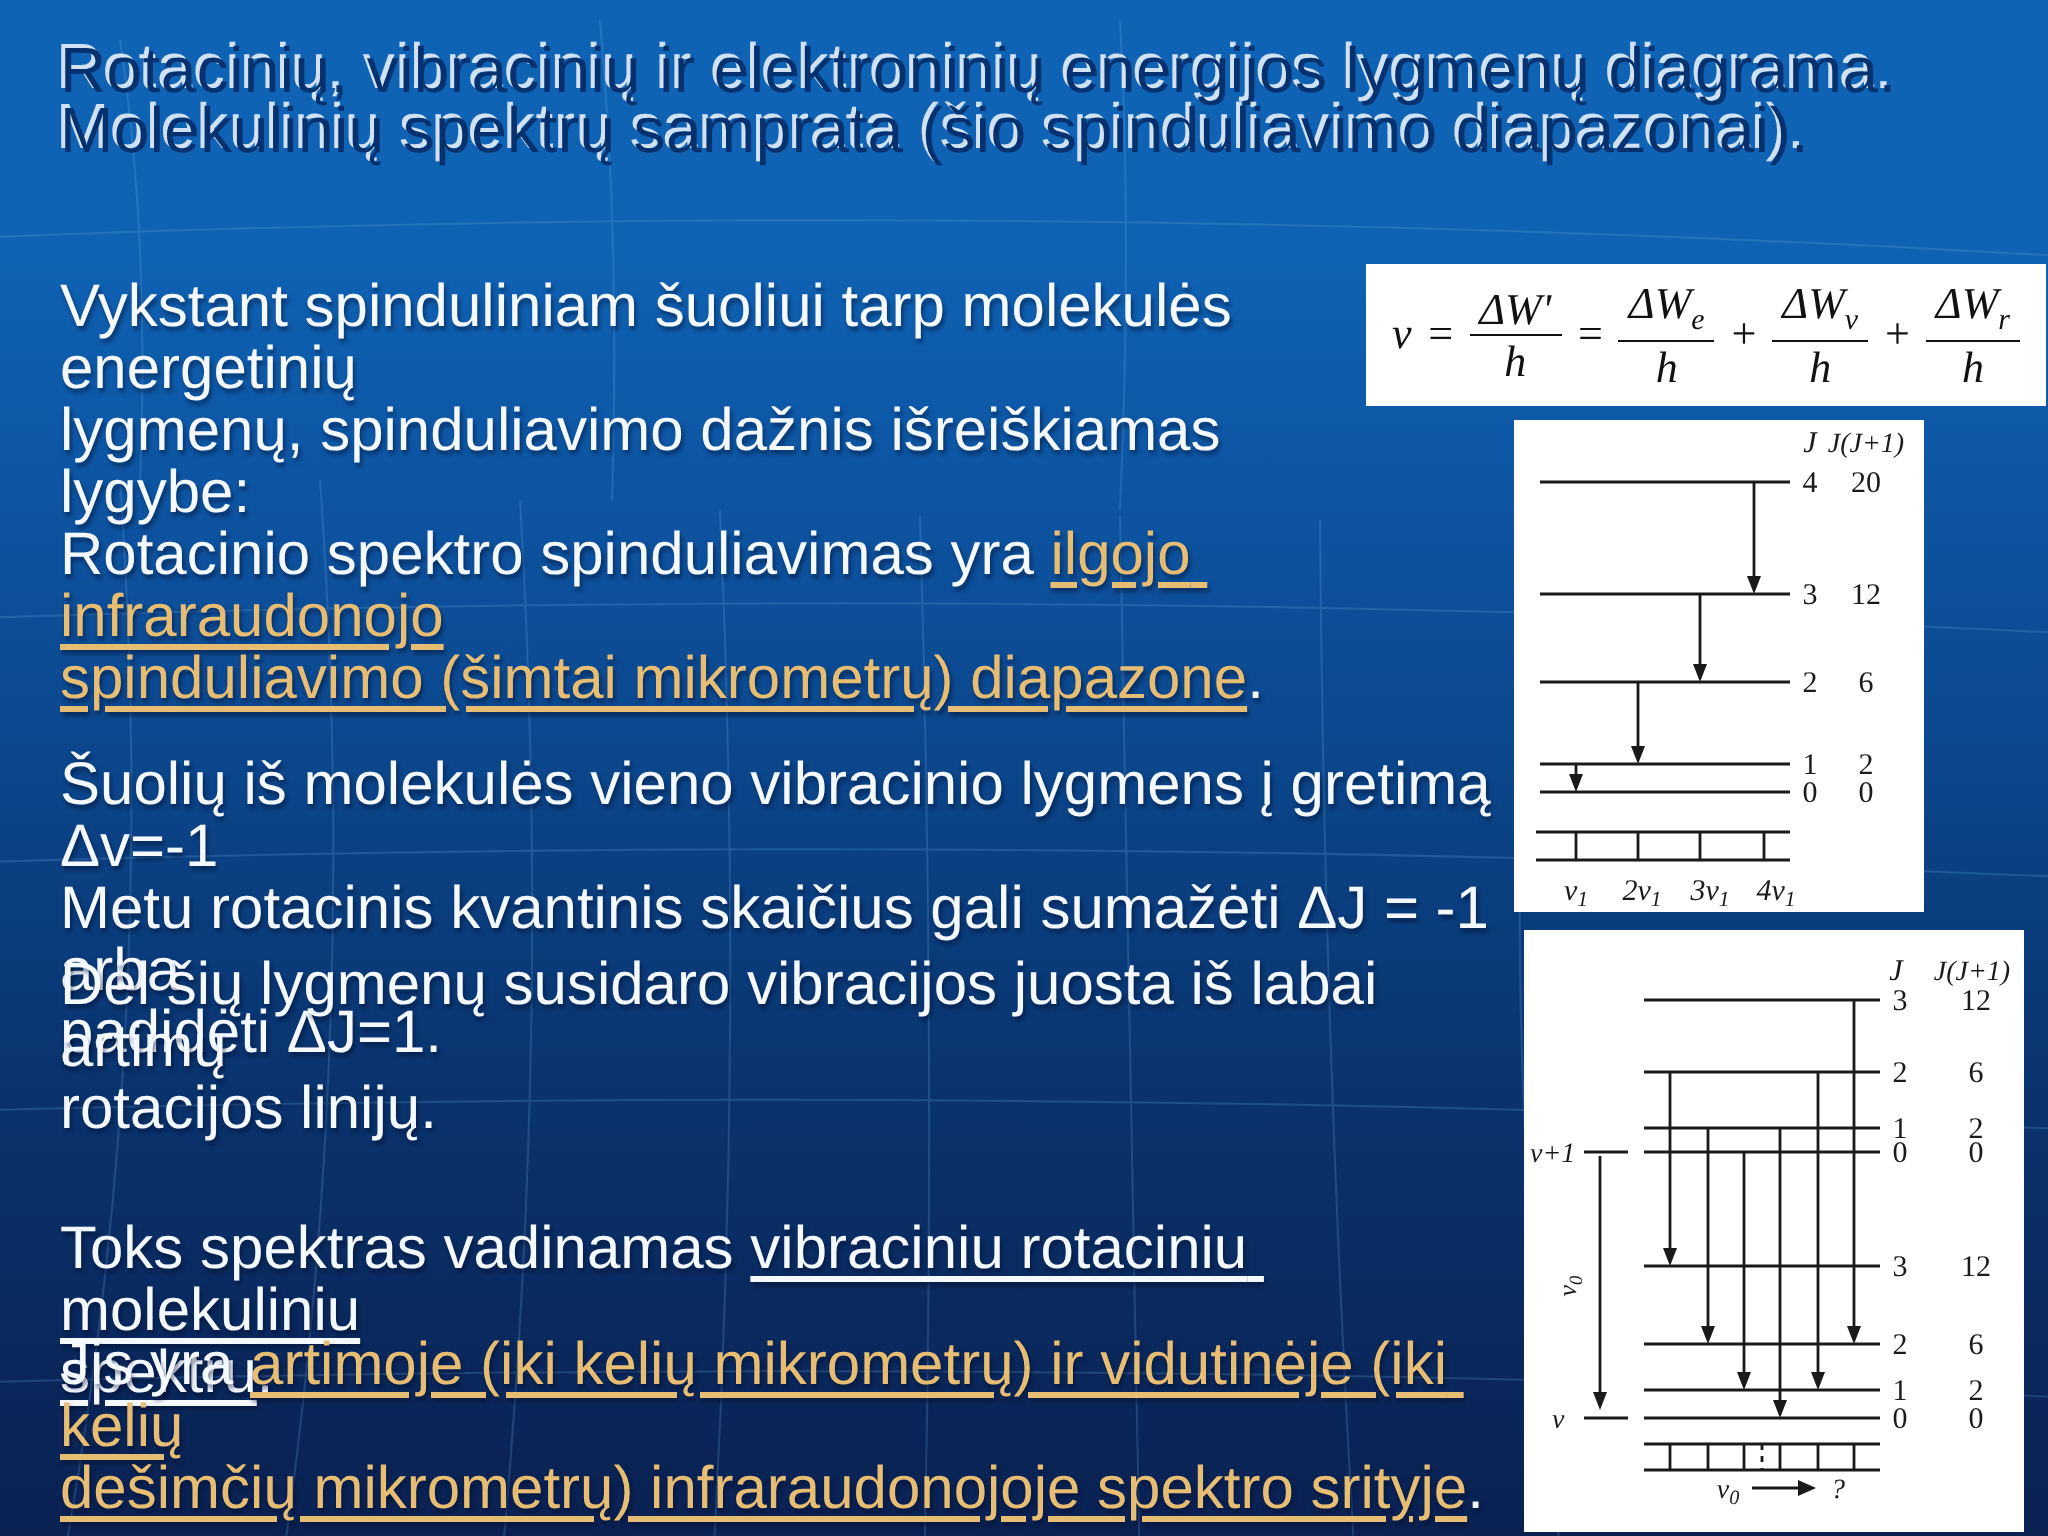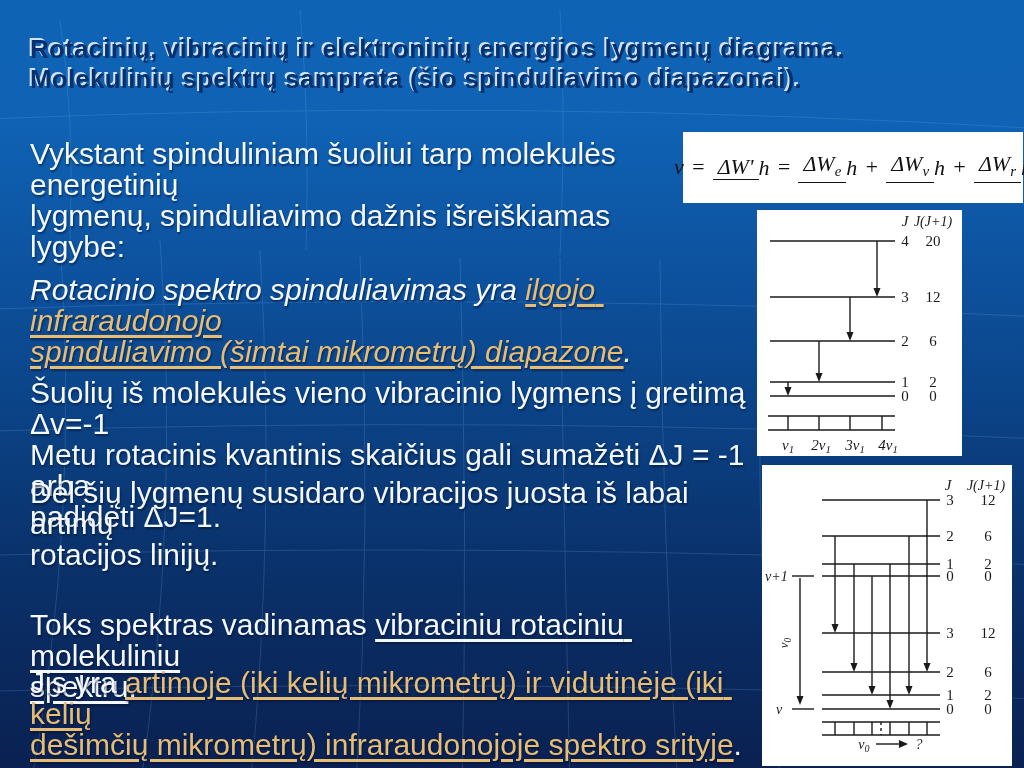--- a/index.html
+++ b/index.html
@@ -3,45 +3,45 @@
 <meta charset="utf-8">
 <style>
   html,body{margin:0;padding:0;}
   body{
     width:1024px;height:768px;position:relative;overflow:hidden;
     font-family:"Liberation Sans",sans-serif;
     background:linear-gradient(180deg,#0f63b5 0%,#0f62b4 16%,#0d53a0 34%,#0b4488 52%,#0a346f 70%,#0a2a5f 85%,#0a2152 100%);
   }
   #bg-grid{position:absolute;left:0;top:0;width:1024px;height:768px;}
   .title{
-    position:absolute;left:30px;top:34px;width:960px;
-    font-size:26px;font-weight:bold;line-height:30px;letter-spacing:.2px;
+    position:absolute;left:30px;top:20px;width:960px;
+    font-size:32px;font-weight:normal;line-height:30px;letter-spacing:.2px;
     color:var(--title-color,#06316f);
     text-shadow:-2px -2px 0 rgba(242,248,255,.85);
   }
   .para{
     position:absolute;left:30px;width:725px;
     font-size:30px;line-height:31px;color:var(--body-color,#f4f8ff);
     text-shadow:1px 2px 2px rgba(2,12,40,.5);
     white-space:pre-wrap;
   }
   .p1{top:138px;width:645px;}
-  .p2{top:274px;font-style:italic;}
+  .p2{top:262px;}
   .p3{top:377px;}
   .p4{top:477px;}
   .p5{top:572px;margin-top:37px;}
   .p6{top:667px;}
   .link{color:var(--link-color,#e6bd72);text-decoration:underline;text-underline-offset:4px;cursor:pointer;}
   .ulink{text-decoration:underline;text-underline-offset:4px;}
   .whitebox{position:absolute;background:var(--box-bg,#ffffff);}
   #formula-box{left:683px;top:132px;width:340px;height:71px;
     display:flex;align-items:center;justify-content:center;
     font-family:"Liberation Serif",serif;font-style:italic;font-size:22px;color:#111;}
   .frow{display:flex;align-items:center;gap:7px;}
-  .frac{display:inline-flex;flex-direction:row;align-items:center;line-height:1.05;}
+  .frac{display:inline-flex;flex-direction:column;align-items:center;line-height:1.05;}
   .frac .num{padding:0 5px 1px 5px;border-bottom:1.5px solid #111;}
   .frac .den{padding-top:1px;}
   sub{font-size:.68em;}
   #dia1-box{left:757px;top:210px;width:205px;height:246px;}
   #dia2-box{left:762px;top:465px;width:250px;height:301px;}
   svg.dia text{font-family:"Liberation Serif",serif;fill:#1a1a1a;}
 </style>
 </head>
 <body>
 

